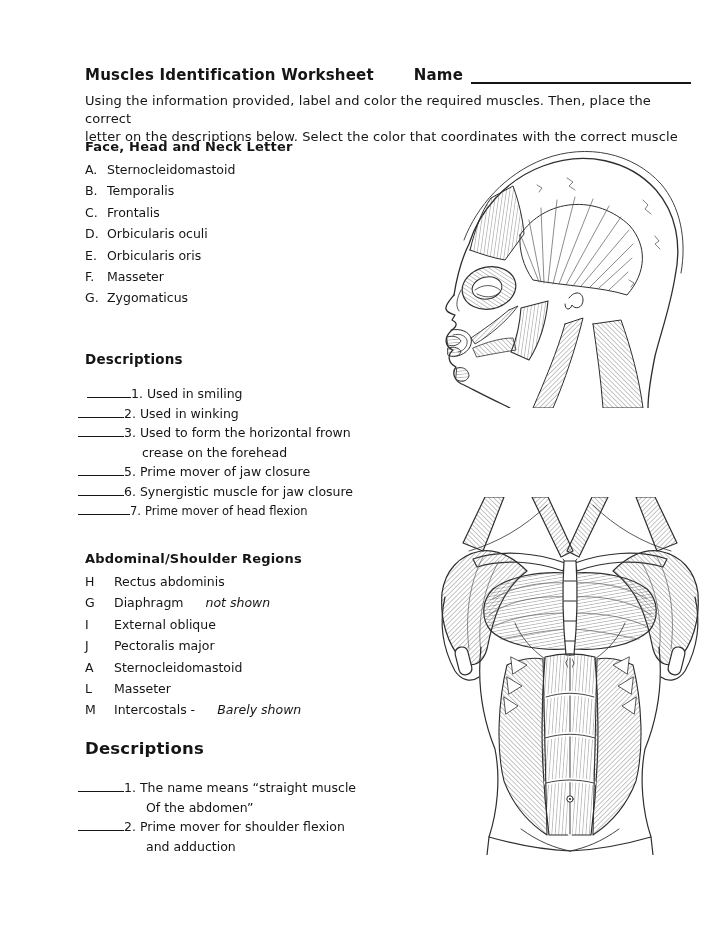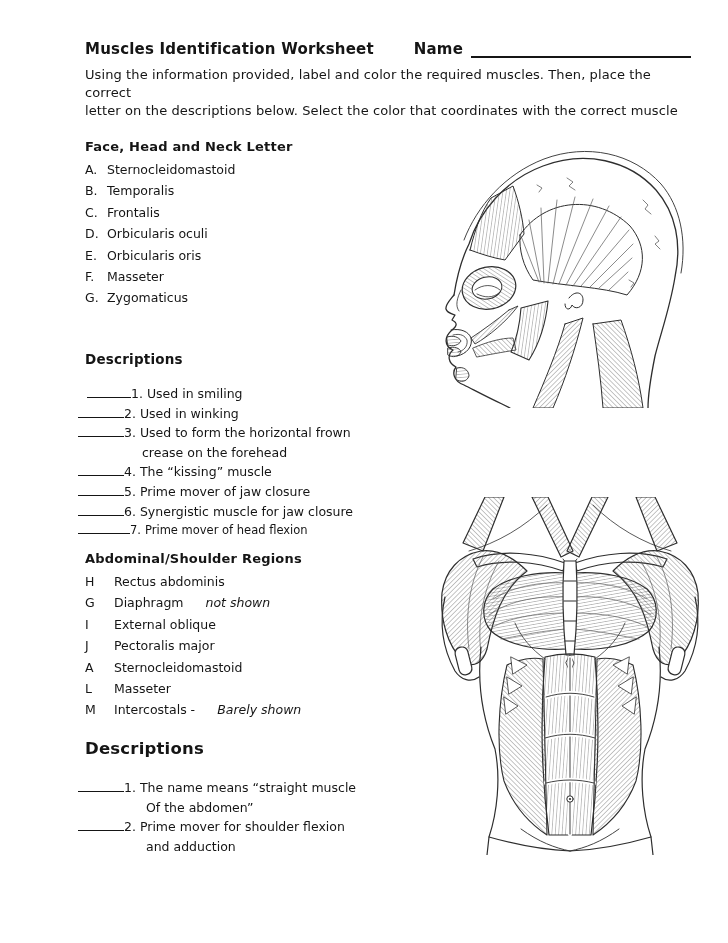--- a/index.html
+++ b/index.html
@@ -3,21 +3,21 @@
 <meta charset="utf-8">
 <style>
   * { margin:0; padding:0; box-sizing:border-box; }
   html,body { background:#fff; }
   .page {
     position:relative; width:728px; height:943px; background:#ffffff;
     font-family:"DejaVu Sans","Liberation Sans",sans-serif; color:#151515;
     overflow:hidden;
   }
   
-  .header { position:absolute; left:85px; top:40px; width:606px; }
+  .header { position:absolute; left:85px; top:66px; width:606px; }
   .title-row { display:flex; align-items:flex-end; font-weight:bold; font-size:15px; letter-spacing:.2px; }
   .title { white-space:nowrap; }
   .name-label { margin-left:40px; white-space:nowrap; }
   .name-line { display:inline-block; width:238px; border-bottom:2px solid #151515; height:14px; margin-left:8px; }
   .intro { margin-top:8px; font-size:13px; line-height:18px; letter-spacing:.1px; }
   
   .sec-heading { font-weight:bold; font-size:13px; letter-spacing:.2px; }
   .muscle-list { margin-top:5px; font-size:12.5px; }
   .mrow { display:flex; line-height:21.4px; }
   .mrow .letter { width:22px; flex:none; }
@@ -103,21 +103,20 @@
   </div>
 
   <div id="sec-desc1" class="desc">
     <div class="sec-heading" style="margin-left:7px">Descriptions</div>
     <div class="desc-items">
       <div class="drow indent1"><span class="blank"></span><span class="dnum">1.</span><span>Used in smiling</span></div>
       <div class="drow"><span class="blank"></span><span class="dnum">2.</span><span>Used in winking</span></div>
       <div class="drow"><span class="blank"></span><span class="dnum">3.</span><span>Used to form the horizontal frown</span>
         <div class="cont">crease on the forehead</div>
       </div>
-      <div class="drow"><span class="blank"></span><span class="dnum">4.</span><span>The “kissing” muscle</span></div>
       <div class="drow"><span class="blank"></span><span class="dnum">5.</span><span>Prime mover of jaw closure</span></div>
       <div class="drow"><span class="blank"></span><span class="dnum">6.</span><span>Synergistic muscle for jaw closure</span></div>
       <div class="drow small"><span class="blank"></span><span class="dnum">7.</span><span>Prime mover of head flexion</span></div>
     </div>
   </div>
 
   <div id="sec-abd" class="abd">
     <div class="sec-heading">Abdominal/Shoulder Regions</div>
     <div class="muscle-list">
       <div class="mrow">

